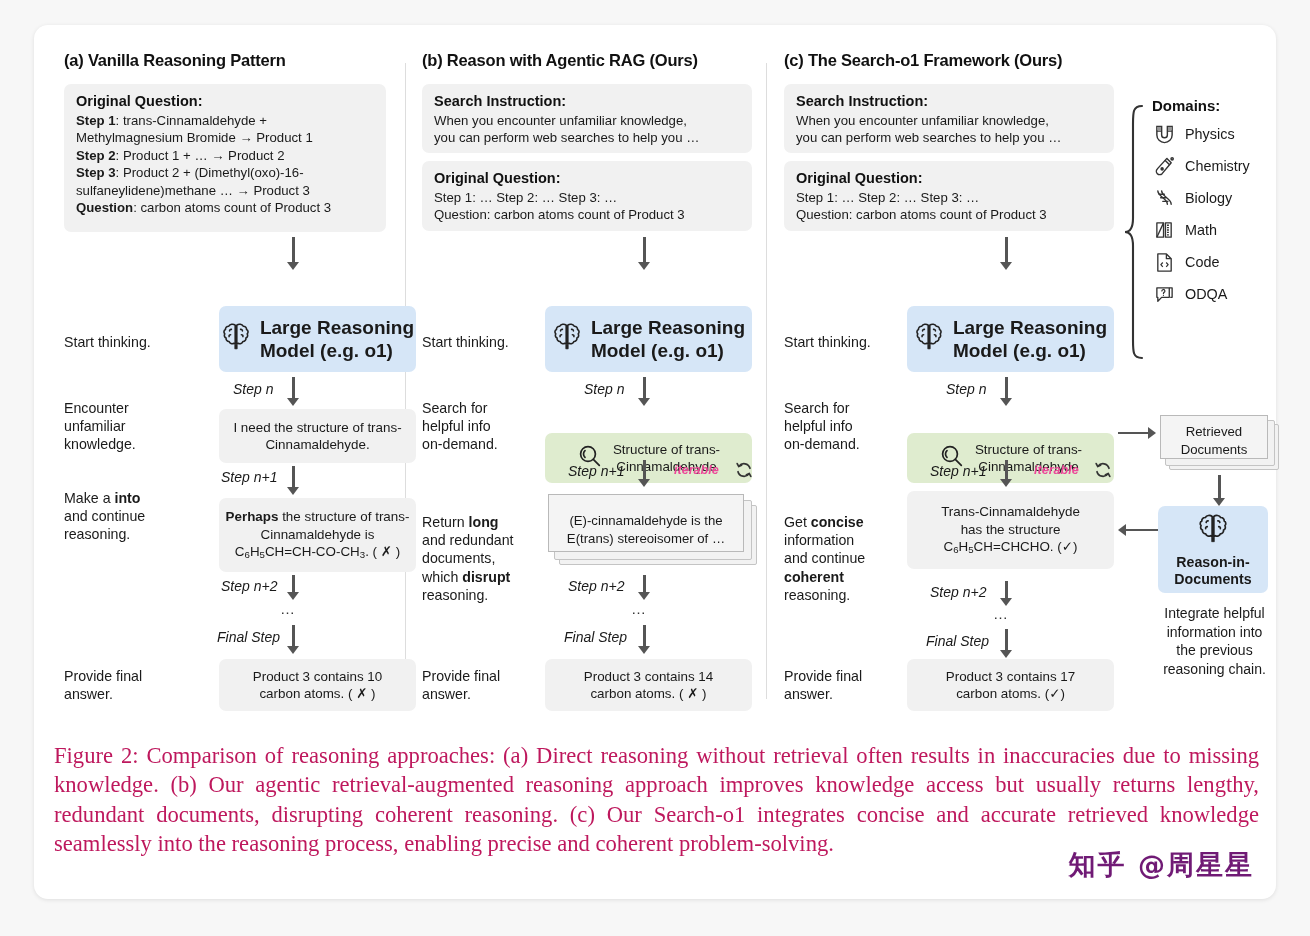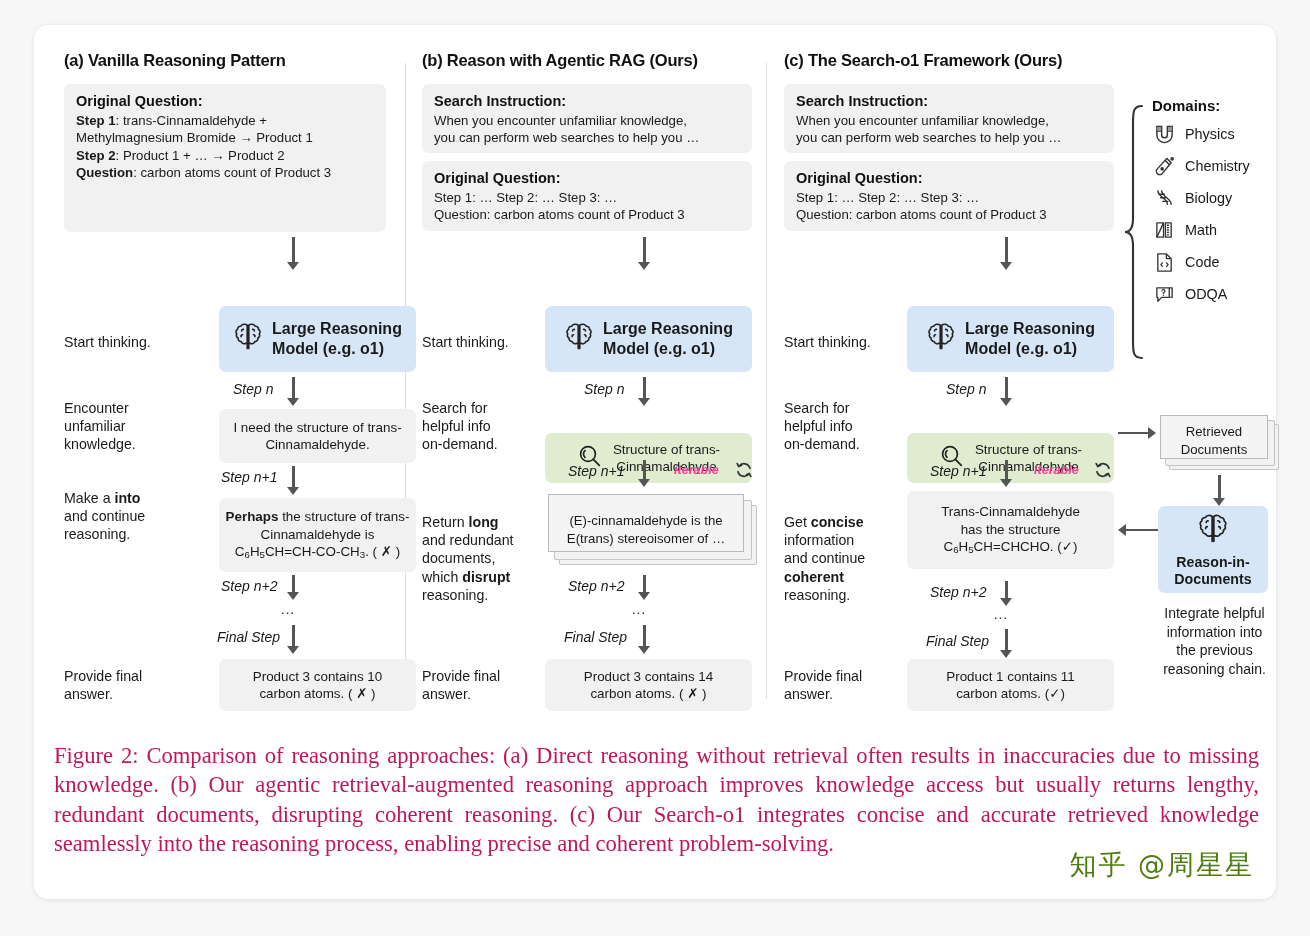--- a/index.html
+++ b/index.html
@@ -47,21 +47,21 @@
 
   .node{
     border-radius:7px;box-sizing:border-box;
     display:flex;align-items:center;justify-content:center;
     text-align:center;font-size:13.4px;color:#1a1a1a;line-height:1.3;
   }
   .node-grey{background:#f1f1f1;}
   .node-blue{background:#d6e6f7;}
   .node-green{background:#dfeccf;margin-top:25px;}
 
-  .node-title{font-weight:bold;font-size:16px;line-height:1.22;text-align:left;}
+  .node-title{font-weight:bold;font-size:19px;line-height:1.22;text-align:left;}
 
   
   .arrow-v{position:absolute;width:14px;}
   .arrow-v .shaft{position:absolute;left:6px;top:0;width:2.6px;background:#555;}
   .arrow-v .head{
     position:absolute;left:1px;width:0;height:0;
     border-left:6px solid transparent;border-right:6px solid transparent;
     border-top:8px solid #555;
   }
   .arrow-h{position:absolute;height:14px;}
@@ -100,21 +100,21 @@
   .dom-item .lbl{font-size:14.4px;color:#1a1a1a;}
 
   
   .caption{
     position:absolute;left:20px;top:692px;width:1205px;
     font-family:"Liberation Serif","DejaVu Serif",serif;
     font-size:22.6px;line-height:1.30;color:#be185d;text-align:justify;margin-top:24px;
   }
   .watermark{
     position:absolute;right:22px;bottom:16px;
-    font-size:27px;color:#4d7c0f;letter-spacing:2px;font-weight:400;
+    font-size:27px;color:#701a75;letter-spacing:2px;font-weight:700;
     font-family:"DejaVu Sans",sans-serif;
   }
   sub{font-size:.72em;vertical-align:-.25em;}
 </style>
 </head>
 <body>
 
 <div class="page-card">
 
   <div class="figure-area">
@@ -125,20 +125,23 @@
     <div class="col col-a">
       <div class="col-title">(a) Vanilla Reasoning Pattern</div>
 
       <div class="panel" style="position:absolute;left:0;top:33px;width:322px;height:148px;">
         <div class="panel-title">Original Question:</div>
         <div class="panel-line">
           <b>Step 1</b><span>: trans-Cinnamaldehyde + Methylmagnesium Bromide → Product 1</span>
         </div>
         <div class="panel-line">
           <b>Step 2</b><span>: Product 1 + … → Product 2</span>
+        </div>
+        <div class="panel-line">
+          <b>Step 3</b><span>: Product 2 + (Dimethyl(oxo)-16-sulfaneylidene)methane … → Product 3</span>
         </div>
         <div class="panel-line">
           <b>Question</b><span>: carbon atoms count of Product 3</span>
         </div>
       </div>
 
       <div class="arrow-v" style="left:222px;top:186px;height:34px;">
         <div class="shaft" style="height:26px;"></div>
           <div class="head" style="top:25px;"></div>
       </div>
@@ -428,21 +431,21 @@
 
       <div class="step-lbl" style="left:142px;top:582px;">Final Step</div>
       <div class="arrow-v" style="left:215px;top:578px;height:30px;">
         <div class="shaft" style="height:22px;"></div>
           <div class="head" style="top:21px;"></div>
       </div>
 
       <div class="side-label" style="position:absolute;left:0px;top:616px;width:130px;">Provide final<br>answer.</div>
       <div class="node node-grey" style="position:absolute;left:123px;top:608px;width:207px;height:52px;">
         <span>
-          <span>Product 1 contains 11</span><br><span>carbon atoms. (✓)</span>
+          <span>Product 3 contains 17</span><br><span>carbon atoms. (✓)</span>
         </span>
       </div>
 
       <div class="docstack" style="left:375px;top:363px;width:125px;height:62px;">
         <div class="sheet" style="left:10px;top:10px;width:108px;height:44px;"></div>
         <div class="sheet" style="left:6px;top:6px;width:108px;height:44px;"></div>
         <div class="front" style="position:absolute;left:1px;top:1px;width:108px;height:44px;">
           <span>
             <span>Retrieved</span><br><span>Documents</span>
           </span>

